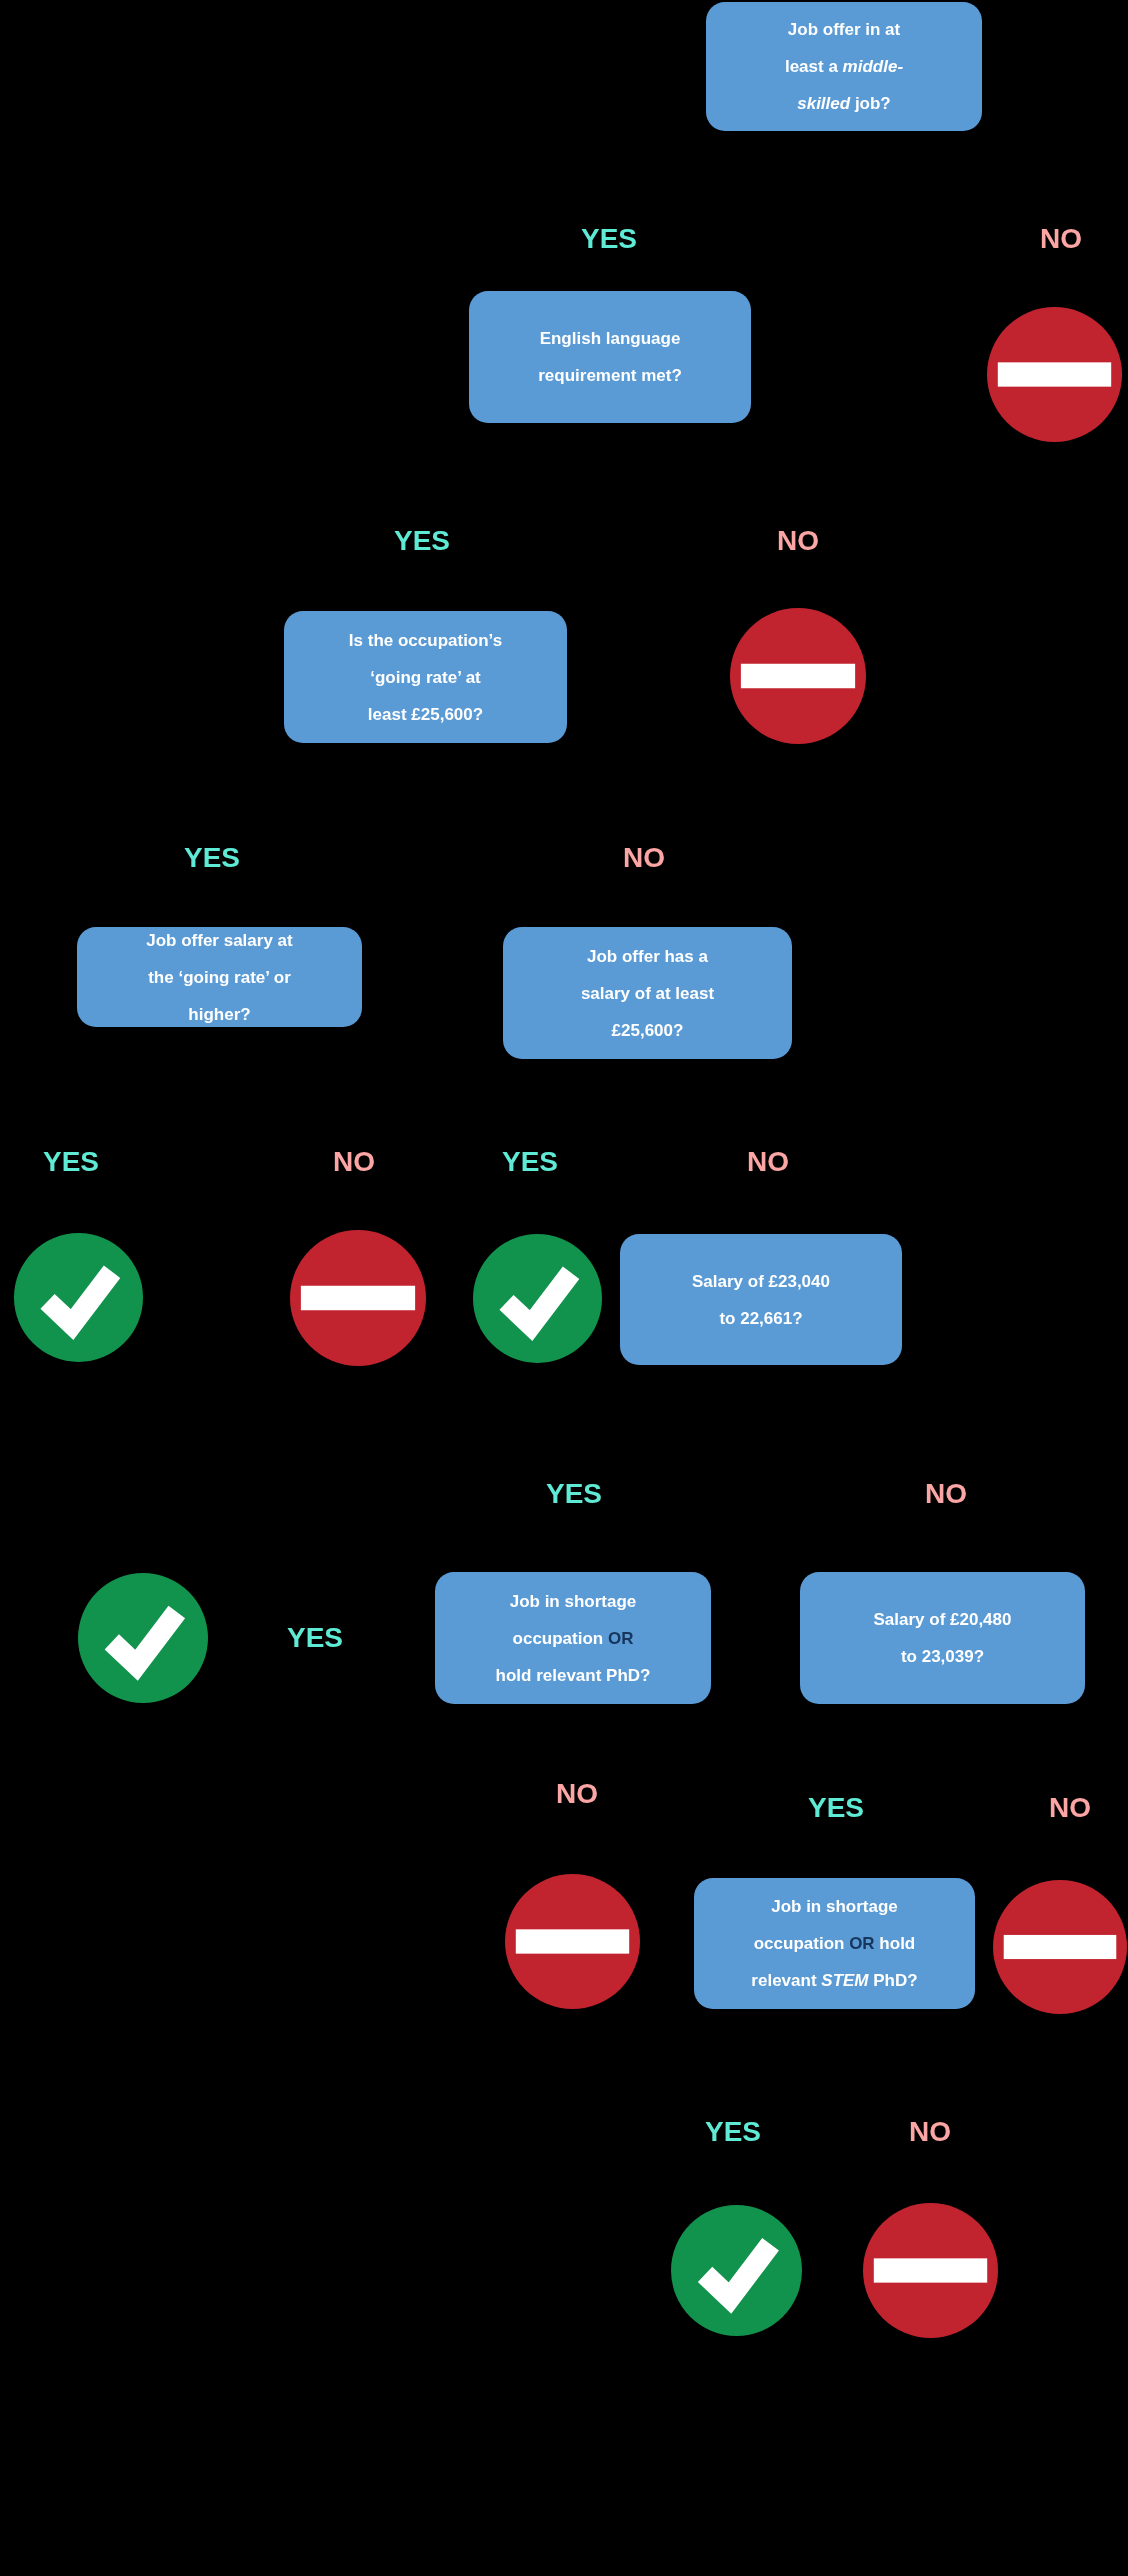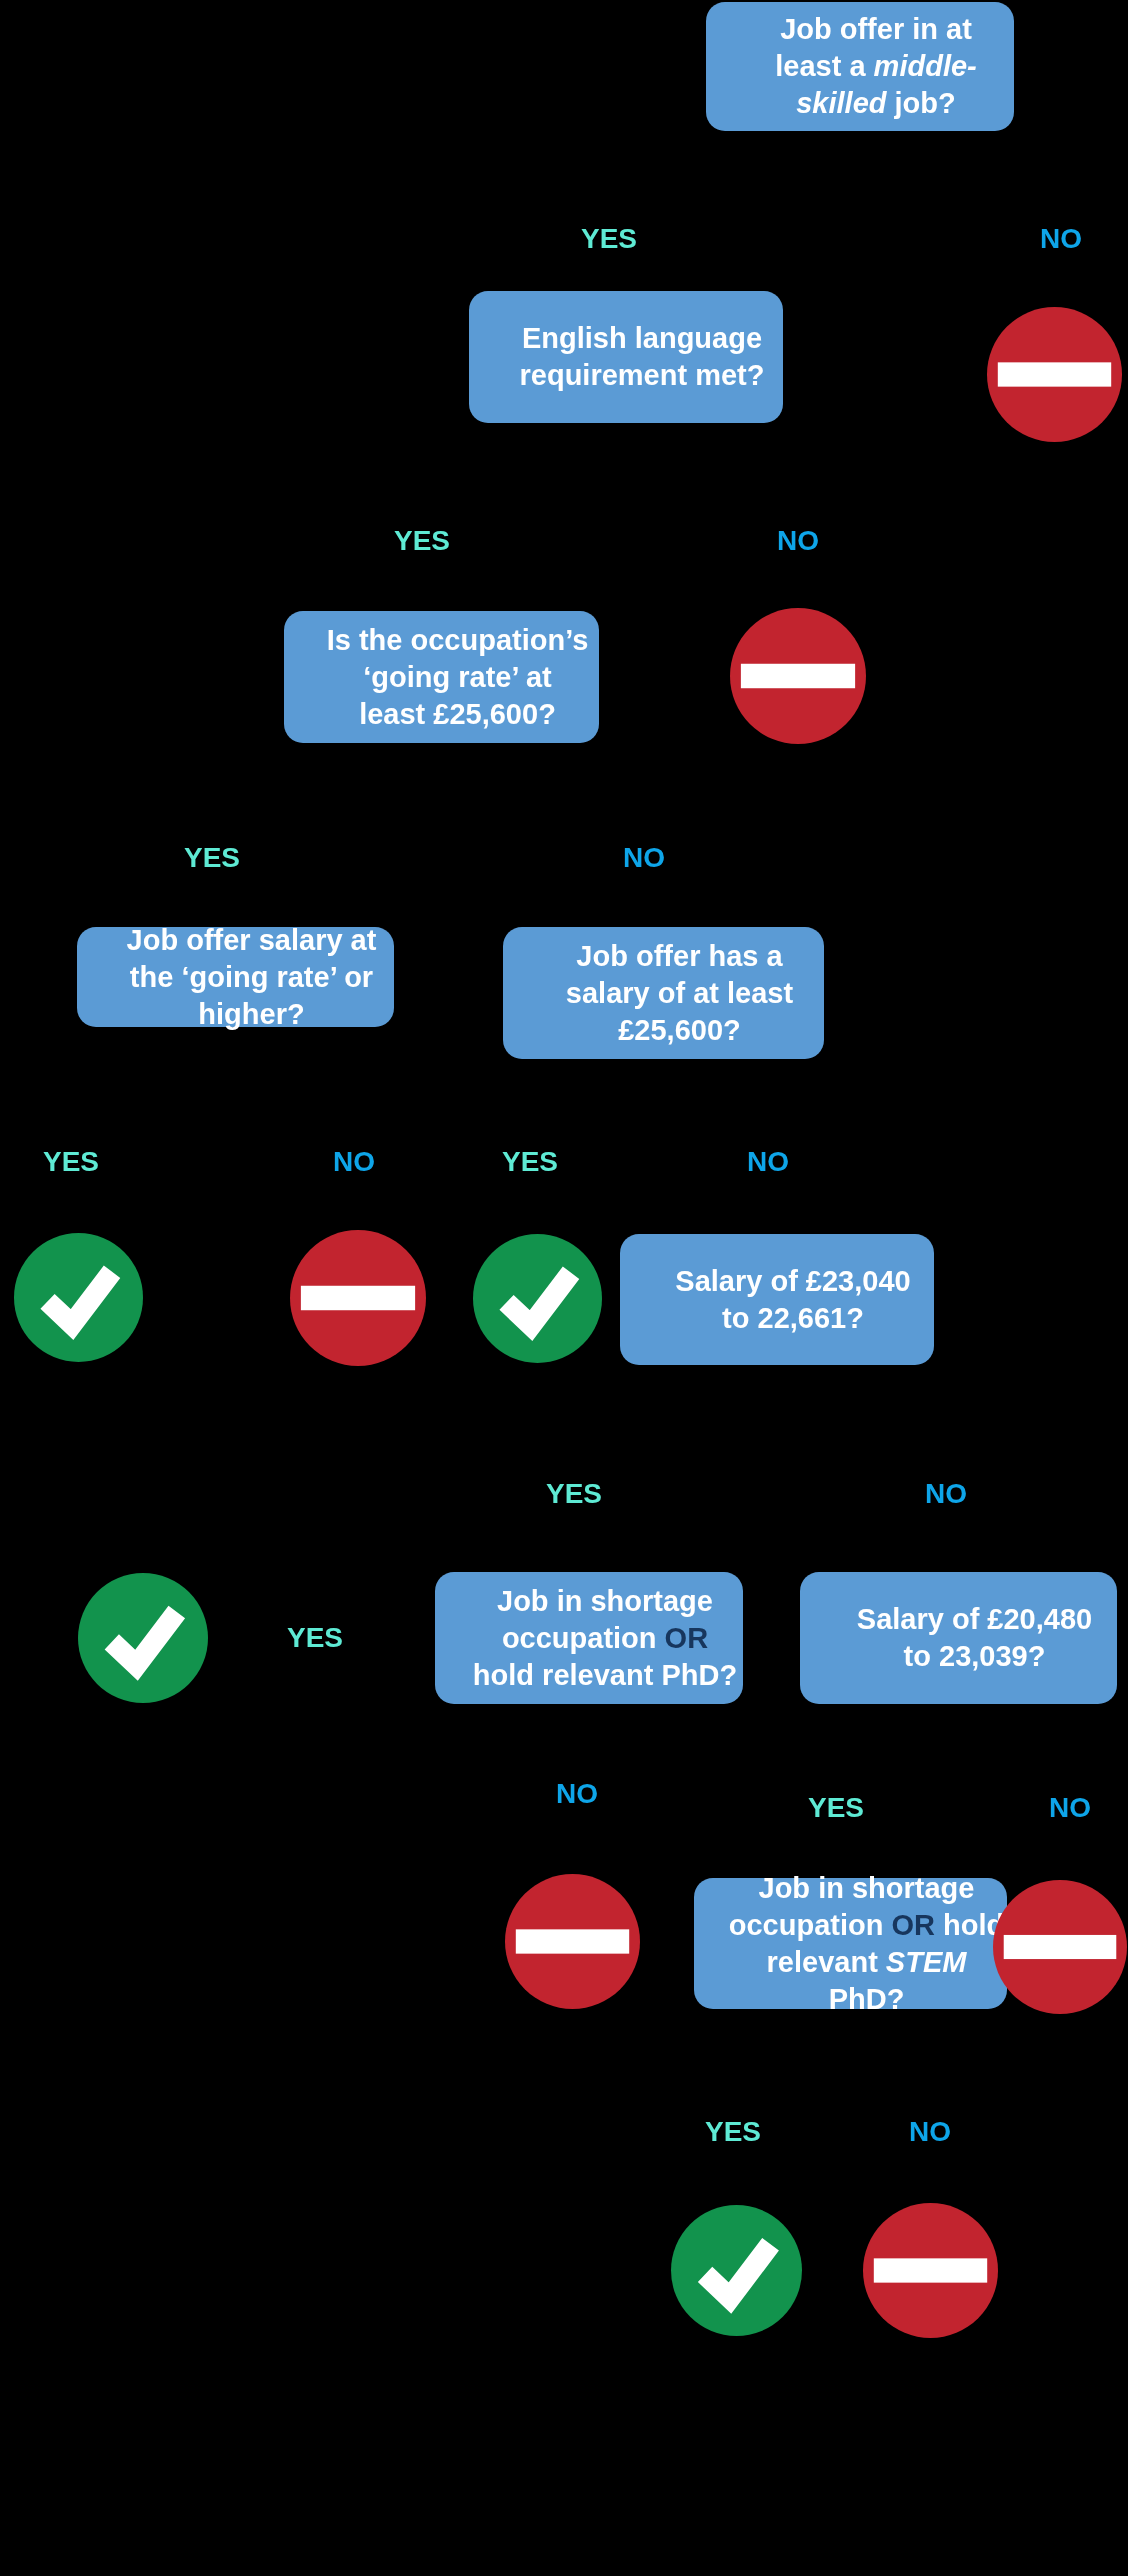--- a/index.html
+++ b/index.html
@@ -9,42 +9,41 @@
     background:#000;
     overflow:hidden;
     font-family:"Liberation Sans","DejaVu Sans",sans-serif;
   }
   .box{
     position:absolute;
     background:#5B9BD5;
     border-radius:19px;
     color:#FFFFFF;
     font-weight:700;
-    font-size:29px;
+    font-size:17px;
     line-height:37px;
     display:flex;
     flex-direction:column;
     justify-content:center;
     align-items:center;
     text-align:center;
-    padding-left:32px;
   }
   .box .line{white-space:pre-wrap;}
   .box em{font-style:italic;}
   .box .or{color:#17365D;}
   .lbl{
     position:absolute;
     transform:translate(-50%,-50%);
     font-weight:700;
     font-size:28px;
     letter-spacing:0px;
     white-space:nowrap;
   }
   .lbl.yes{color:#5eead4;}
-  .lbl.no{color:#0ea5e9;}
+  .lbl.no{color:#fca5a5;}
   .icon{position:absolute;display:block;}
   .icon circle.ok{fill:#12934D;}
   .icon circle.stop{fill:#C2242F;}
 </style>
 </head>
 <body>
 
 <div class="canvas">
 
   <div class="box" style="left:706px;top:1.9px;width:276px;height:129px">

